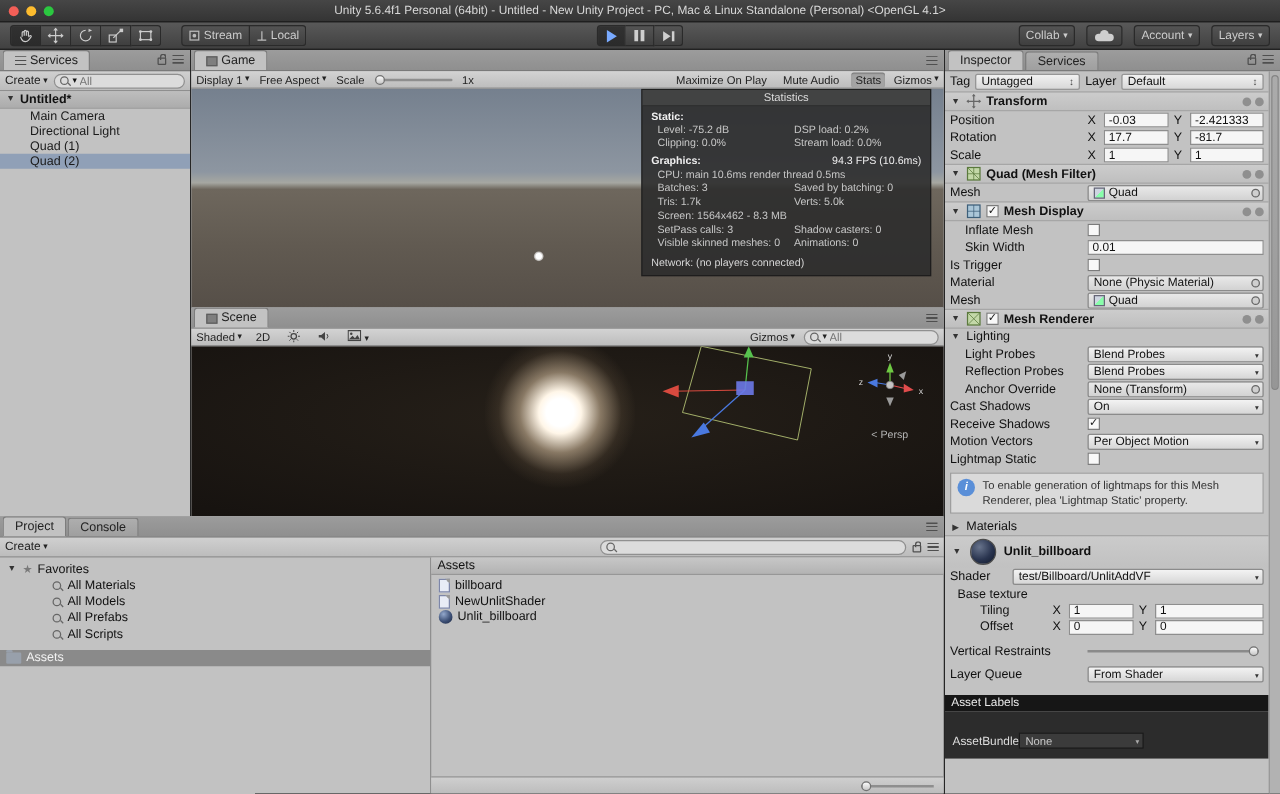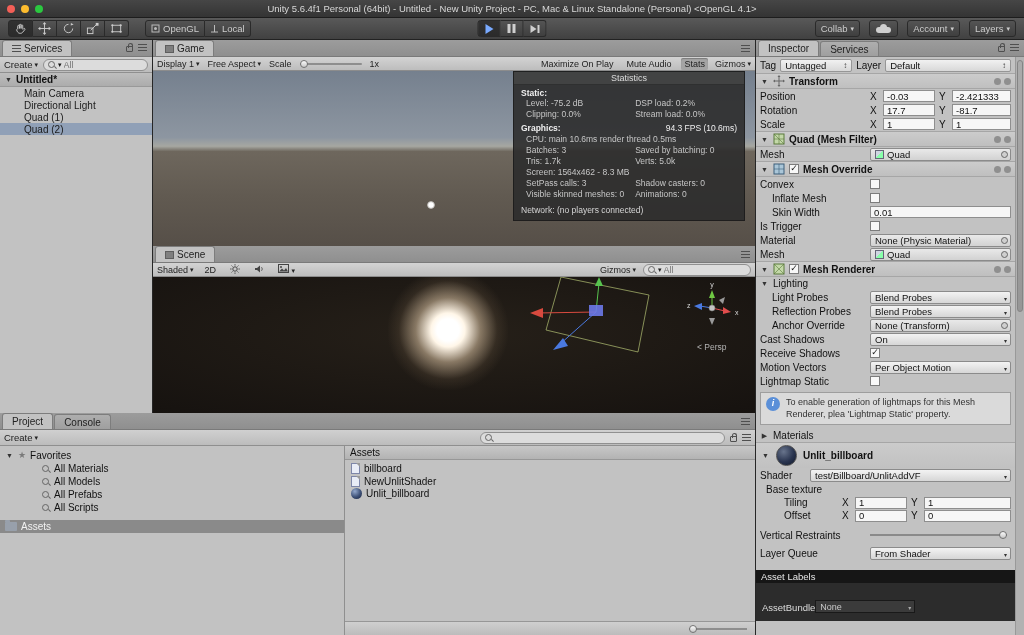--- a/index.html
+++ b/index.html
@@ -202,21 +202,21 @@
             <circle cx="11.5" cy="10.5" r="1.2" fill="#cccccc"></circle>
           </svg>
       </div>
     </div>
     <div class="tgroup">
       <div class="tbtn">
         <svg width="9" height="9" viewBox="0 0 9 9">
             <rect x="1" y="1" width="7" height="7" fill="none" stroke="#bbb"></rect>
             <circle cx="4.5" cy="4.5" r="1.5" fill="#bbb"></circle>
           </svg>
-        <span>OpenGL</span>
+        <span>Stream</span>
       </div>
       <div class="tbtn">
         <svg width="9" height="9" viewBox="0 0 9 9">
             <path d="M4.5 1v7M1 8h7" stroke="#bbb"></path>
           </svg>
         <span>Local</span>
       </div>
     </div>
     <div class="play-group tgroup">
       <div class="tbtn pressed">
@@ -538,21 +538,21 @@
       </div>
       <div class="tab-icons">
         <span class="icon-lock"></span>
         <span class="icon-menu"></span>
       </div>
     </div>
     <div class="content">
 
       <div class="irow" style="height:16px">
         <span>Tag</span>
-        <span class="tagpop" style="width:72px">
+        <span class="tagpop" style="width:84px">
           <span>Untagged</span>
           <span class="ud" style="margin-left:auto">↕</span>
         </span>
         <span>Layer</span>
         <span class="tagpop grow">
           <span>Default</span>
           <span class="ud" style="margin-left:auto">↕</span>
         </span>
       </div>
 
@@ -613,29 +613,25 @@
 
       <div class="chead">
         <span class="fold">▼</span>
         <svg class="comp-svg" viewBox="0 0 12 12">
             <rect x="1" y="1" width="10" height="10" fill="#aac6d8" stroke="#3d5f7a"></rect>
             <path d="M1 6h10M6 1v10" stroke="#3d5f7a" stroke-width=".6"></path>
           </svg>
         <span class="cb">
             <span>✓</span>
           </span>
-        <span>Mesh Override</span>
+        <span>Mesh Display</span>
         <span class="hicons">
             <span class="hdot"></span>
             <span class="hdot"></span>
           </span>
-      </div>
-      <div class="irow">
-        <span class="lbl">Convex</span>
-        <span class="cb"></span>
       </div>
       <div class="irow">
         <span class="lbl ind">Inflate Mesh</span>
         <span class="cb"></span>
       </div>
       <div class="irow">
         <span class="lbl ind">Skin Width</span>
         <span class="numfield grow">0.01</span>
       </div>
       <div class="irow">

